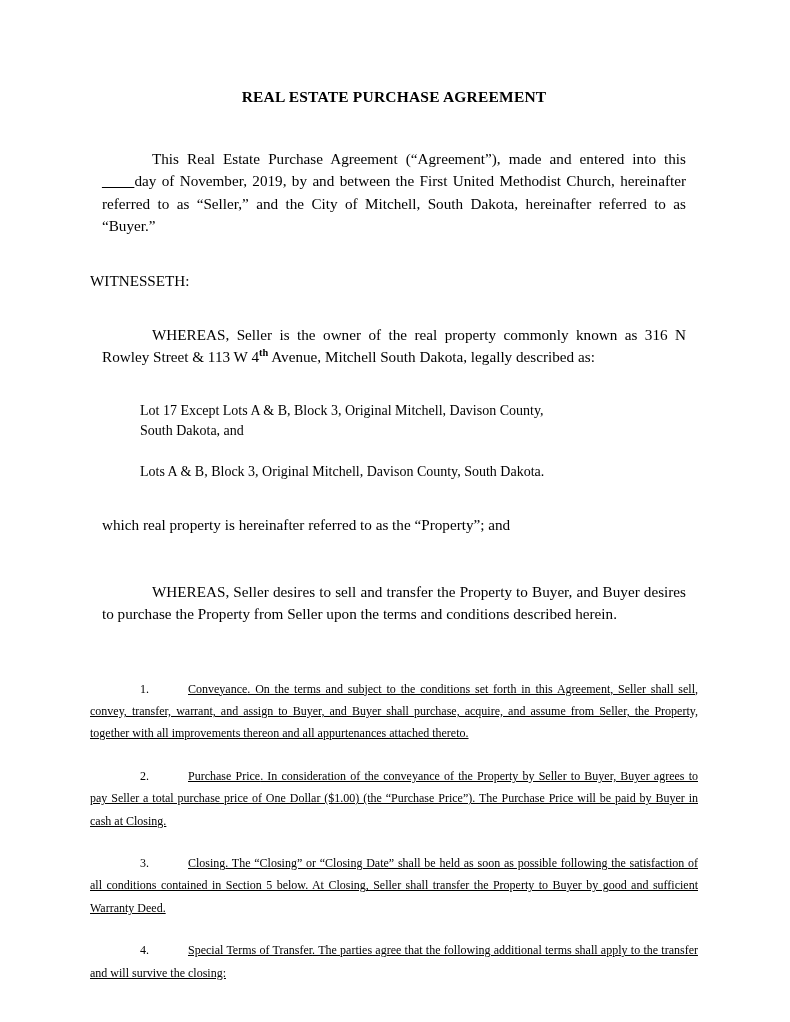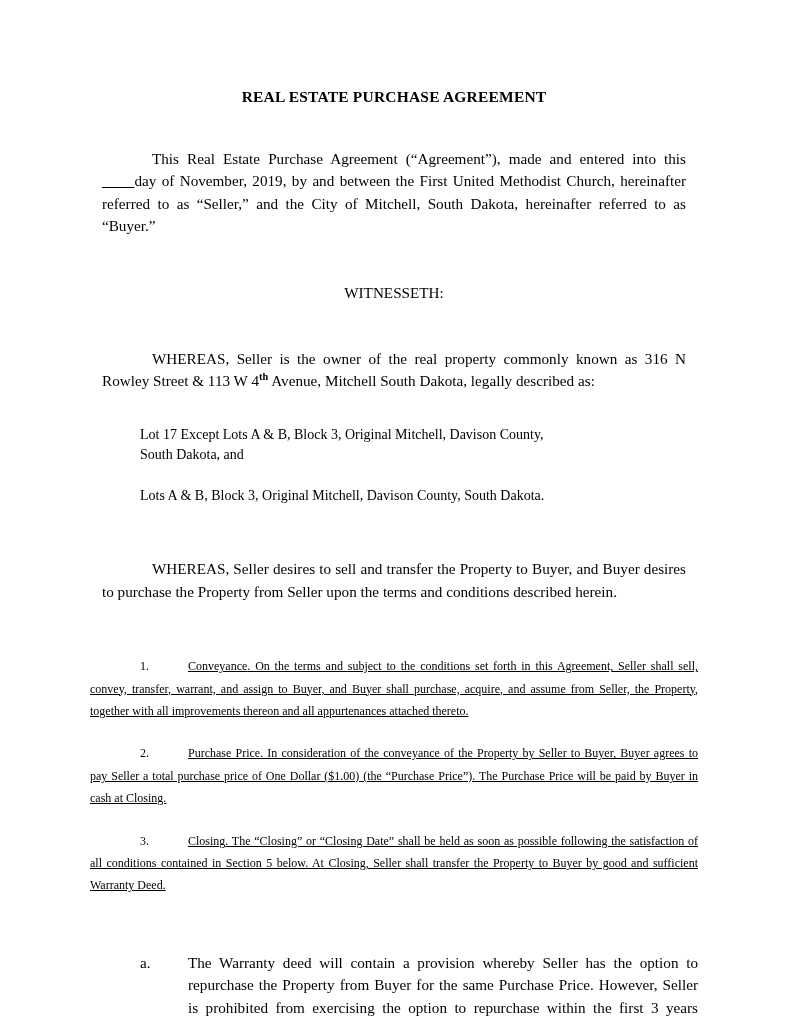--- a/index.html
+++ b/index.html
@@ -39,24 +39,24 @@
     text-justify: inter-word;
     margin: 12px;
     hyphens: none;
   }
   .gap-lg { height: 30px; }
   .gap-md { height: 20px; }
 
   .indent-first { text-indent: 50px; }
 
   .centered {
-    text-align: center;
+    text-align: left;
     font-size: 15.2px;
     line-height: 22.4px;
-    margin: 12px;
+    margin: 0;
   }
 
   
   .legal-block {
     margin: 0 0 0 50px;
     font-size: 14px;
     line-height: 20.5px;
     text-align: left;
     width: 520px;
   }
@@ -131,20 +131,21 @@
     <div class="gap-md"></div>
 
     <p class="legal-block"><span>Lot 17 Except Lots A &amp; B, Block 3, Original Mitchell, Davison County,</span><br><span>South Dakota, and</span></p>
 
     <div class="gap-md"></div>
 
     <p class="legal-block">Lots A &amp; B, Block 3, Original Mitchell, Davison County, South Dakota.</p>
 
     <div class="gap-md"></div>
 
+    <p class="para">which real property is hereinafter referred to as the “Property”; and</p>
 
     <div class="gap-md"></div>
 
     <p class="para indent-first">WHEREAS, Seller desires to sell and transfer the Property to Buyer, and Buyer desires to purchase the Property from Seller upon the terms and conditions described herein.</p>
 
     <div class="gap-md"></div>
 
 
     <div class="gap-md"></div>
 
@@ -153,19 +154,20 @@
     <div class="gap-md"></div>
 
     <p class="numbered"><span class="num-label">2.</span><span class="sec-head">Purchase Price</span><span>. In consideration of the conveyance of the Property by Seller to Buyer, Buyer agrees to pay Seller a total purchase price of One Dollar ($1.00) (the “Purchase Price”). The Purchase Price will be paid by Buyer in cash at Closing.</span></p>
 
     <div class="gap-md"></div>
 
     <p class="numbered"><span class="num-label">3.</span><span class="sec-head">Closing</span><span>. The “Closing” or “Closing Date” shall be held as soon as possible following the satisfaction of all conditions contained in Section 5 below. At Closing, Seller shall transfer the Property to Buyer by good and sufficient Warranty Deed.</span></p>
 
     <div class="gap-md"></div>
 
+    <p class="numbered"><span class="num-label">4.</span><span class="sec-head">Special Terms of Transfer</span><span>. The parties agree that the following additional terms shall apply to the transfer and will survive the closing:</span></p>
 
     <div class="gap-md"></div>
 
     <p class="lettered"><span class="letter-label">a.</span><span>The Warranty deed will contain a provision whereby Seller has the option to repurchase the Property from Buyer for the same Purchase Price. However, Seller is prohibited from exercising the option to repurchase within the first 3 years following the initial transfer from Seller to Buyer. Said option will expire 10 years from the date it may first be exercised. In the event Seller exercises its</span></p>
 
   </div>
 </div>
 
 </body></html>

